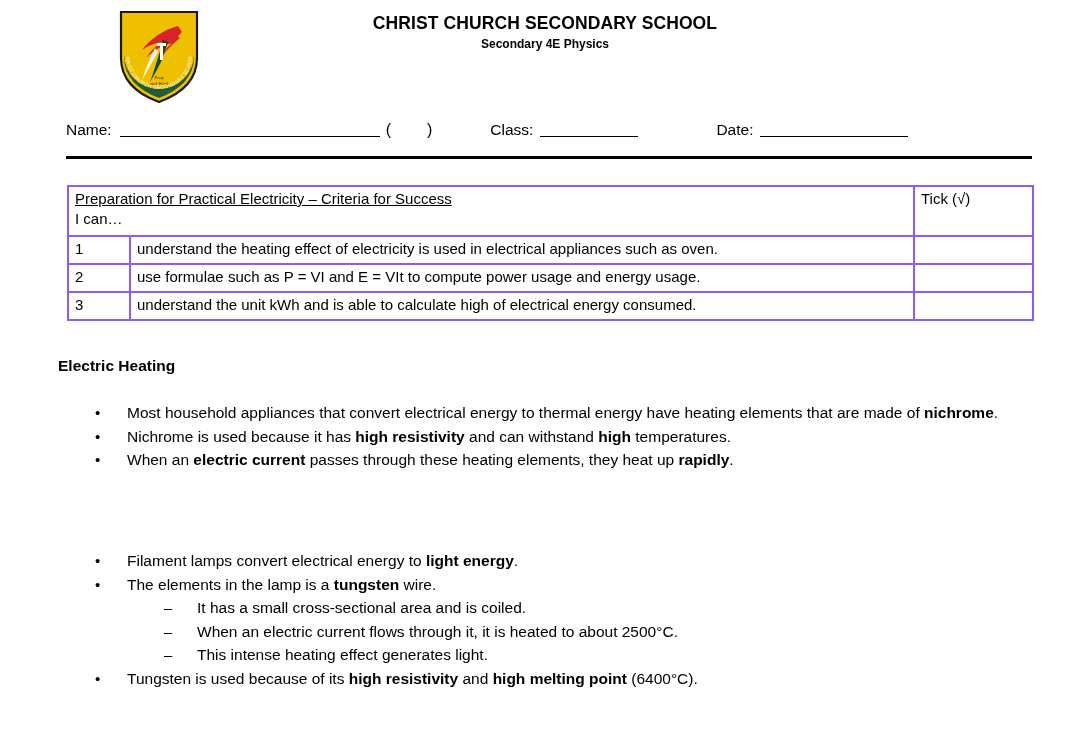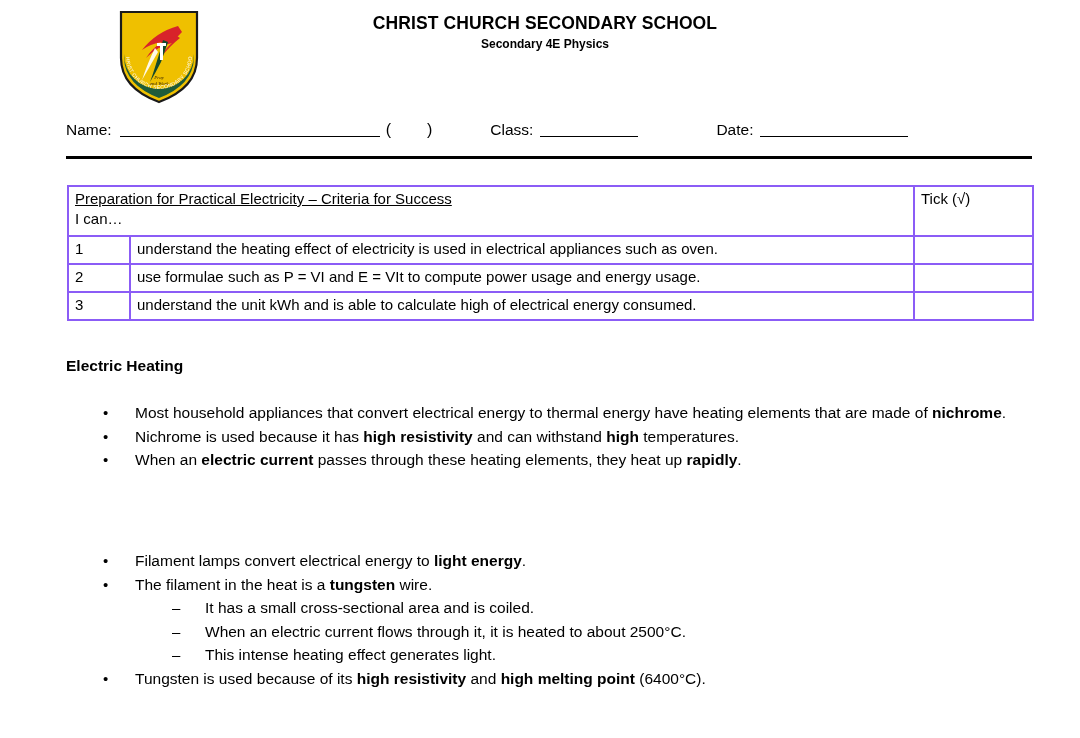--- a/index.html
+++ b/index.html
@@ -122,21 +122,21 @@
     display: block;
     line-height: 20px;
   }
   .head-sub { display: block; line-height: 20px; }
   .head-tick { line-height: 20px; }
   .body-row td { height: 22px; }
 
   
   .section {
     position: absolute;
-    left: 66px;
+    left: 58px;
     width: 980px;
   }
   .sec-heading {
     font-size: 15.5px;
     font-weight: bold;
     line-height: 20px;
   }
   .bullets { margin: 0; padding: 0; list-style: none; }
   .bullets > li {
     position: relative;
@@ -253,21 +253,21 @@
   <ul class="bullets">
       <li><span class="mk">•</span><span>Most household appliances that convert electrical energy to thermal energy have heating elements that are made of </span><b>nichrome</b><span>.</span></li>
       <li><span class="mk">•</span><span>Nichrome is used because it has </span><b>high resistivity</b><span> and can withstand </span><b>high</b><span> temperatures.</span></li>
       <li><span class="mk">•</span><span>When an </span><b>electric current</b><span> passes through these heating elements, they heat up </span><b>rapidly</b><span>.</span></li>
     </ul>
 </div>
 
 <div class="section" id="sec-filament-lamp">
   <ul class="bullets">
       <li><span class="mk">•</span><span>Filament lamps convert electrical energy to </span><b>light energy</b><span>.</span></li>
-      <li><span class="mk">•</span><span>The filament in the heat is a </span><b>tungsten</b><span> wire.</span></li>
+      <li><span class="mk">•</span><span>The elements in the lamp is a </span><b>tungsten</b><span> wire.</span></li>
       <ul class="sub-bullets">
         <li><span class="mk">–</span><span>It has a small cross-sectional area and is coiled.</span></li>
         <li><span class="mk">–</span><span>When an electric current flows through it, it is heated to about 2500°C.</span></li>
         <li><span class="mk">–</span><span>This intense heating effect generates light.</span></li>
       </ul>
       <li><span class="mk">•</span><span>Tungsten is used because of its </span><b>high resistivity</b><span> and </span><b>high melting point</b><span> (6400°C).</span></li>
     </ul>
 </div>
 
 </body></html>

